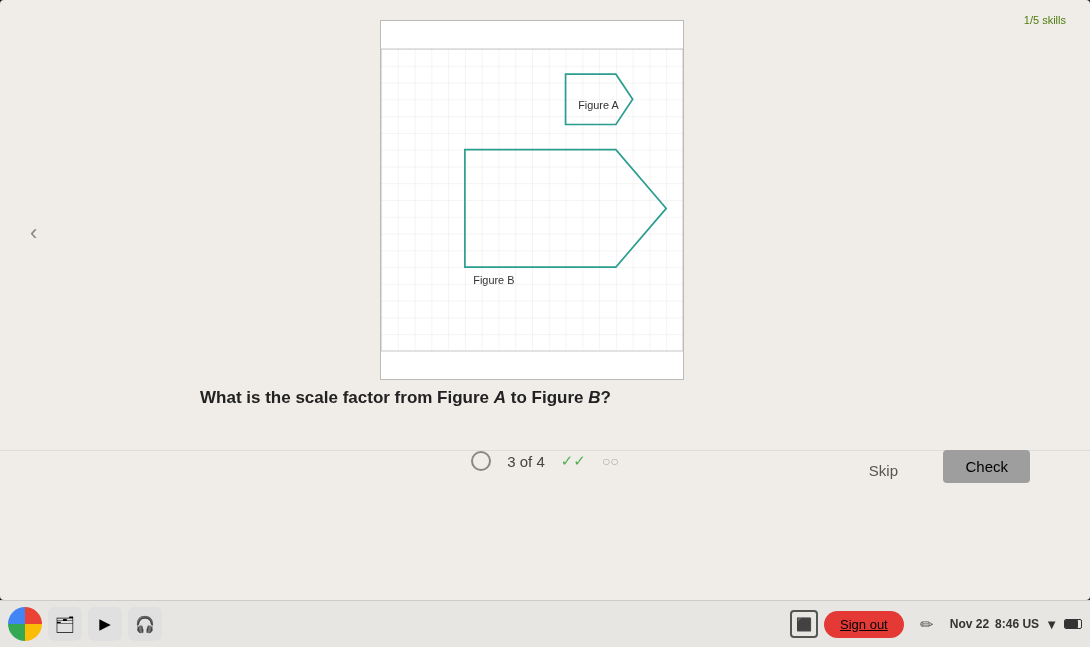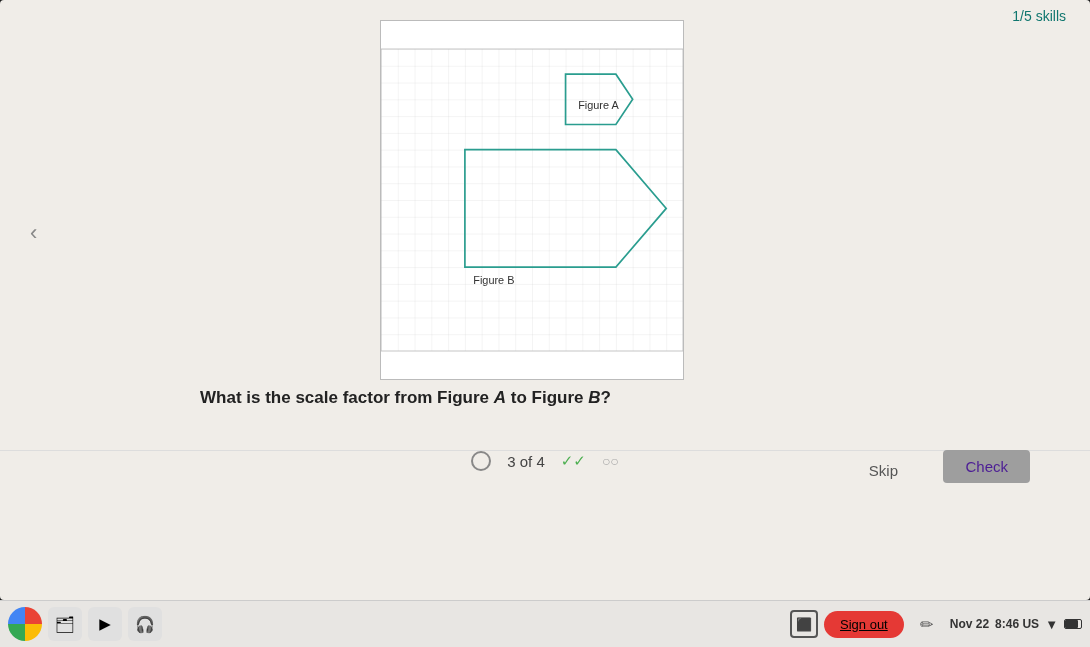--- a/index.html
+++ b/index.html
@@ -30,24 +30,24 @@
       display: flex;
       align-items: center;
       padding: 0 8px;
       gap: 6px;
       border-top: 1px solid #ccc;
     }
 
     
     .top-right {
       position: absolute;
-      top: 8px;
+      top: 14px;
       right: 24px;
-      font-size: 14px;
-      color: #0f766e;
+      font-size: 11px;
+      color: #4d7c0f;
     }
 
     
     .left-arrow {
       position: absolute;
       top: 220px;
       left: 30px;
       font-size: 22px;
       color: #888;
       cursor: pointer;
@@ -125,21 +125,21 @@
       cursor: pointer;
       padding: 6px 12px;
     }
 
     .check-btn {
       position: absolute;
       top: 450px;
       right: 60px;
       background: #9e9e9e;
       border: none;
-      color: #4c1d95;
+      color: #000000;
       font-size: 15px;
       padding: 8px 22px;
       border-radius: 4px;
       cursor: pointer;
     }
 
     
     .taskbar-icon {
       width: 34px;
       height: 34px;

